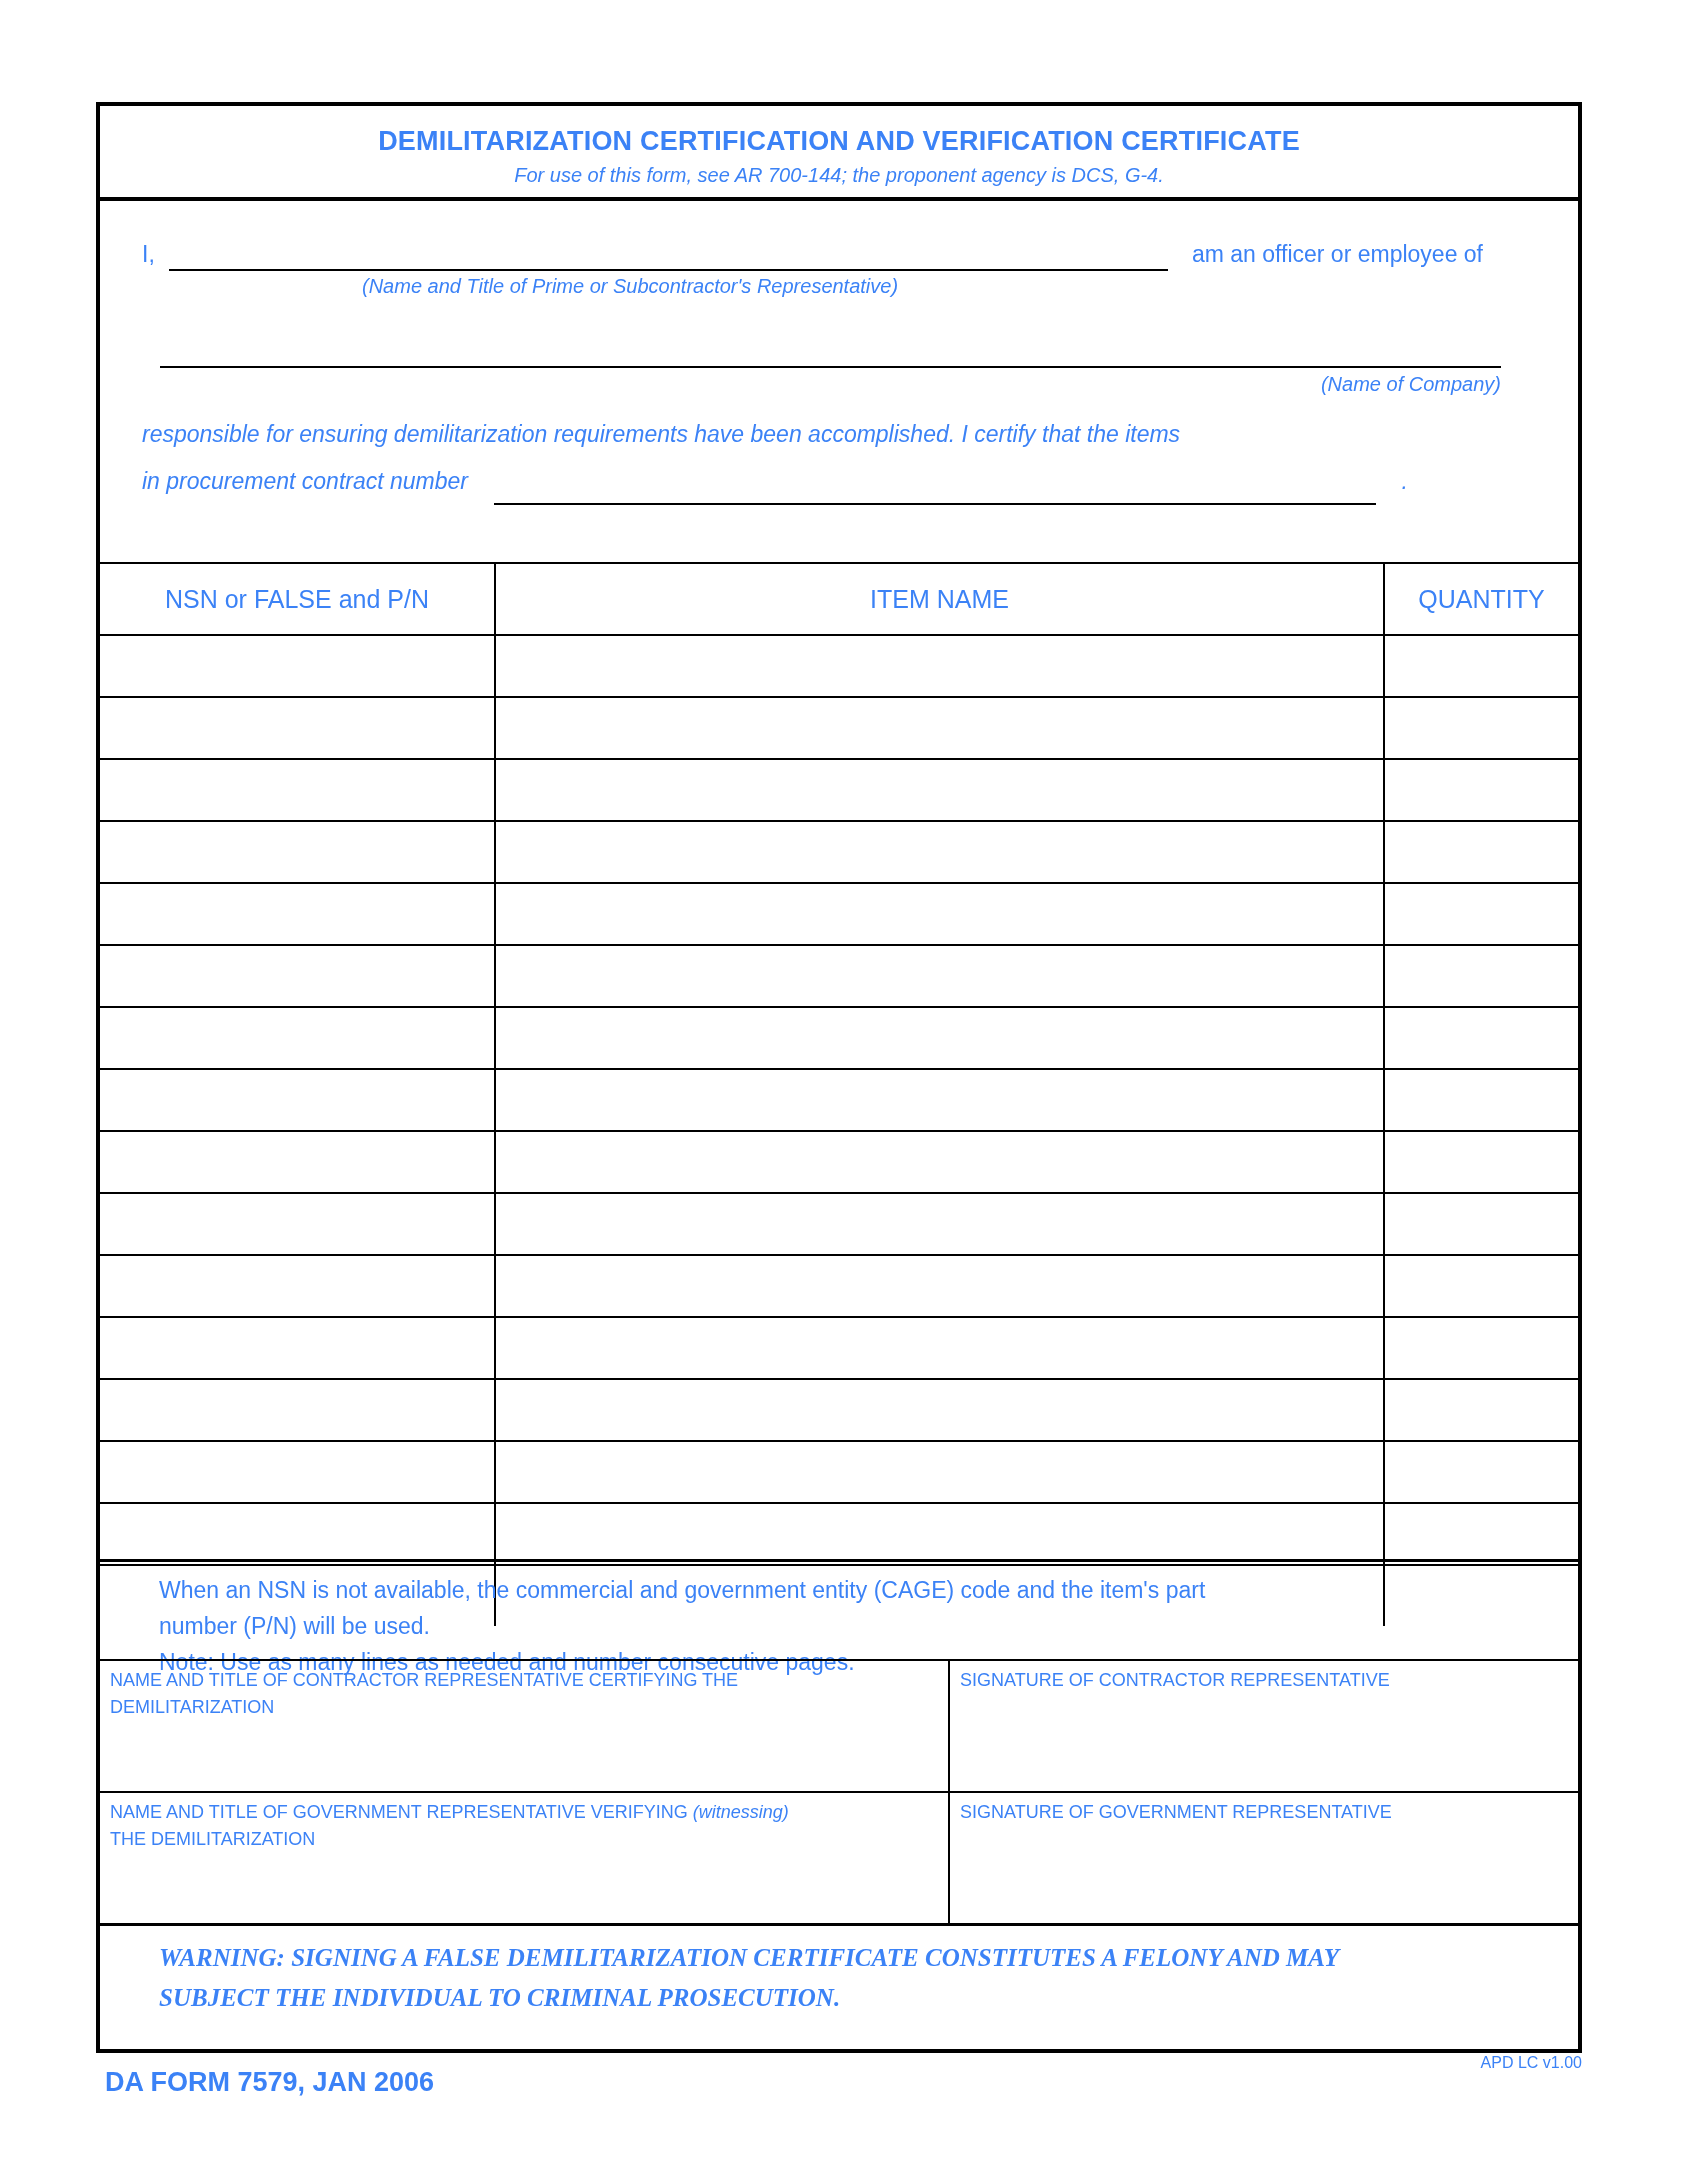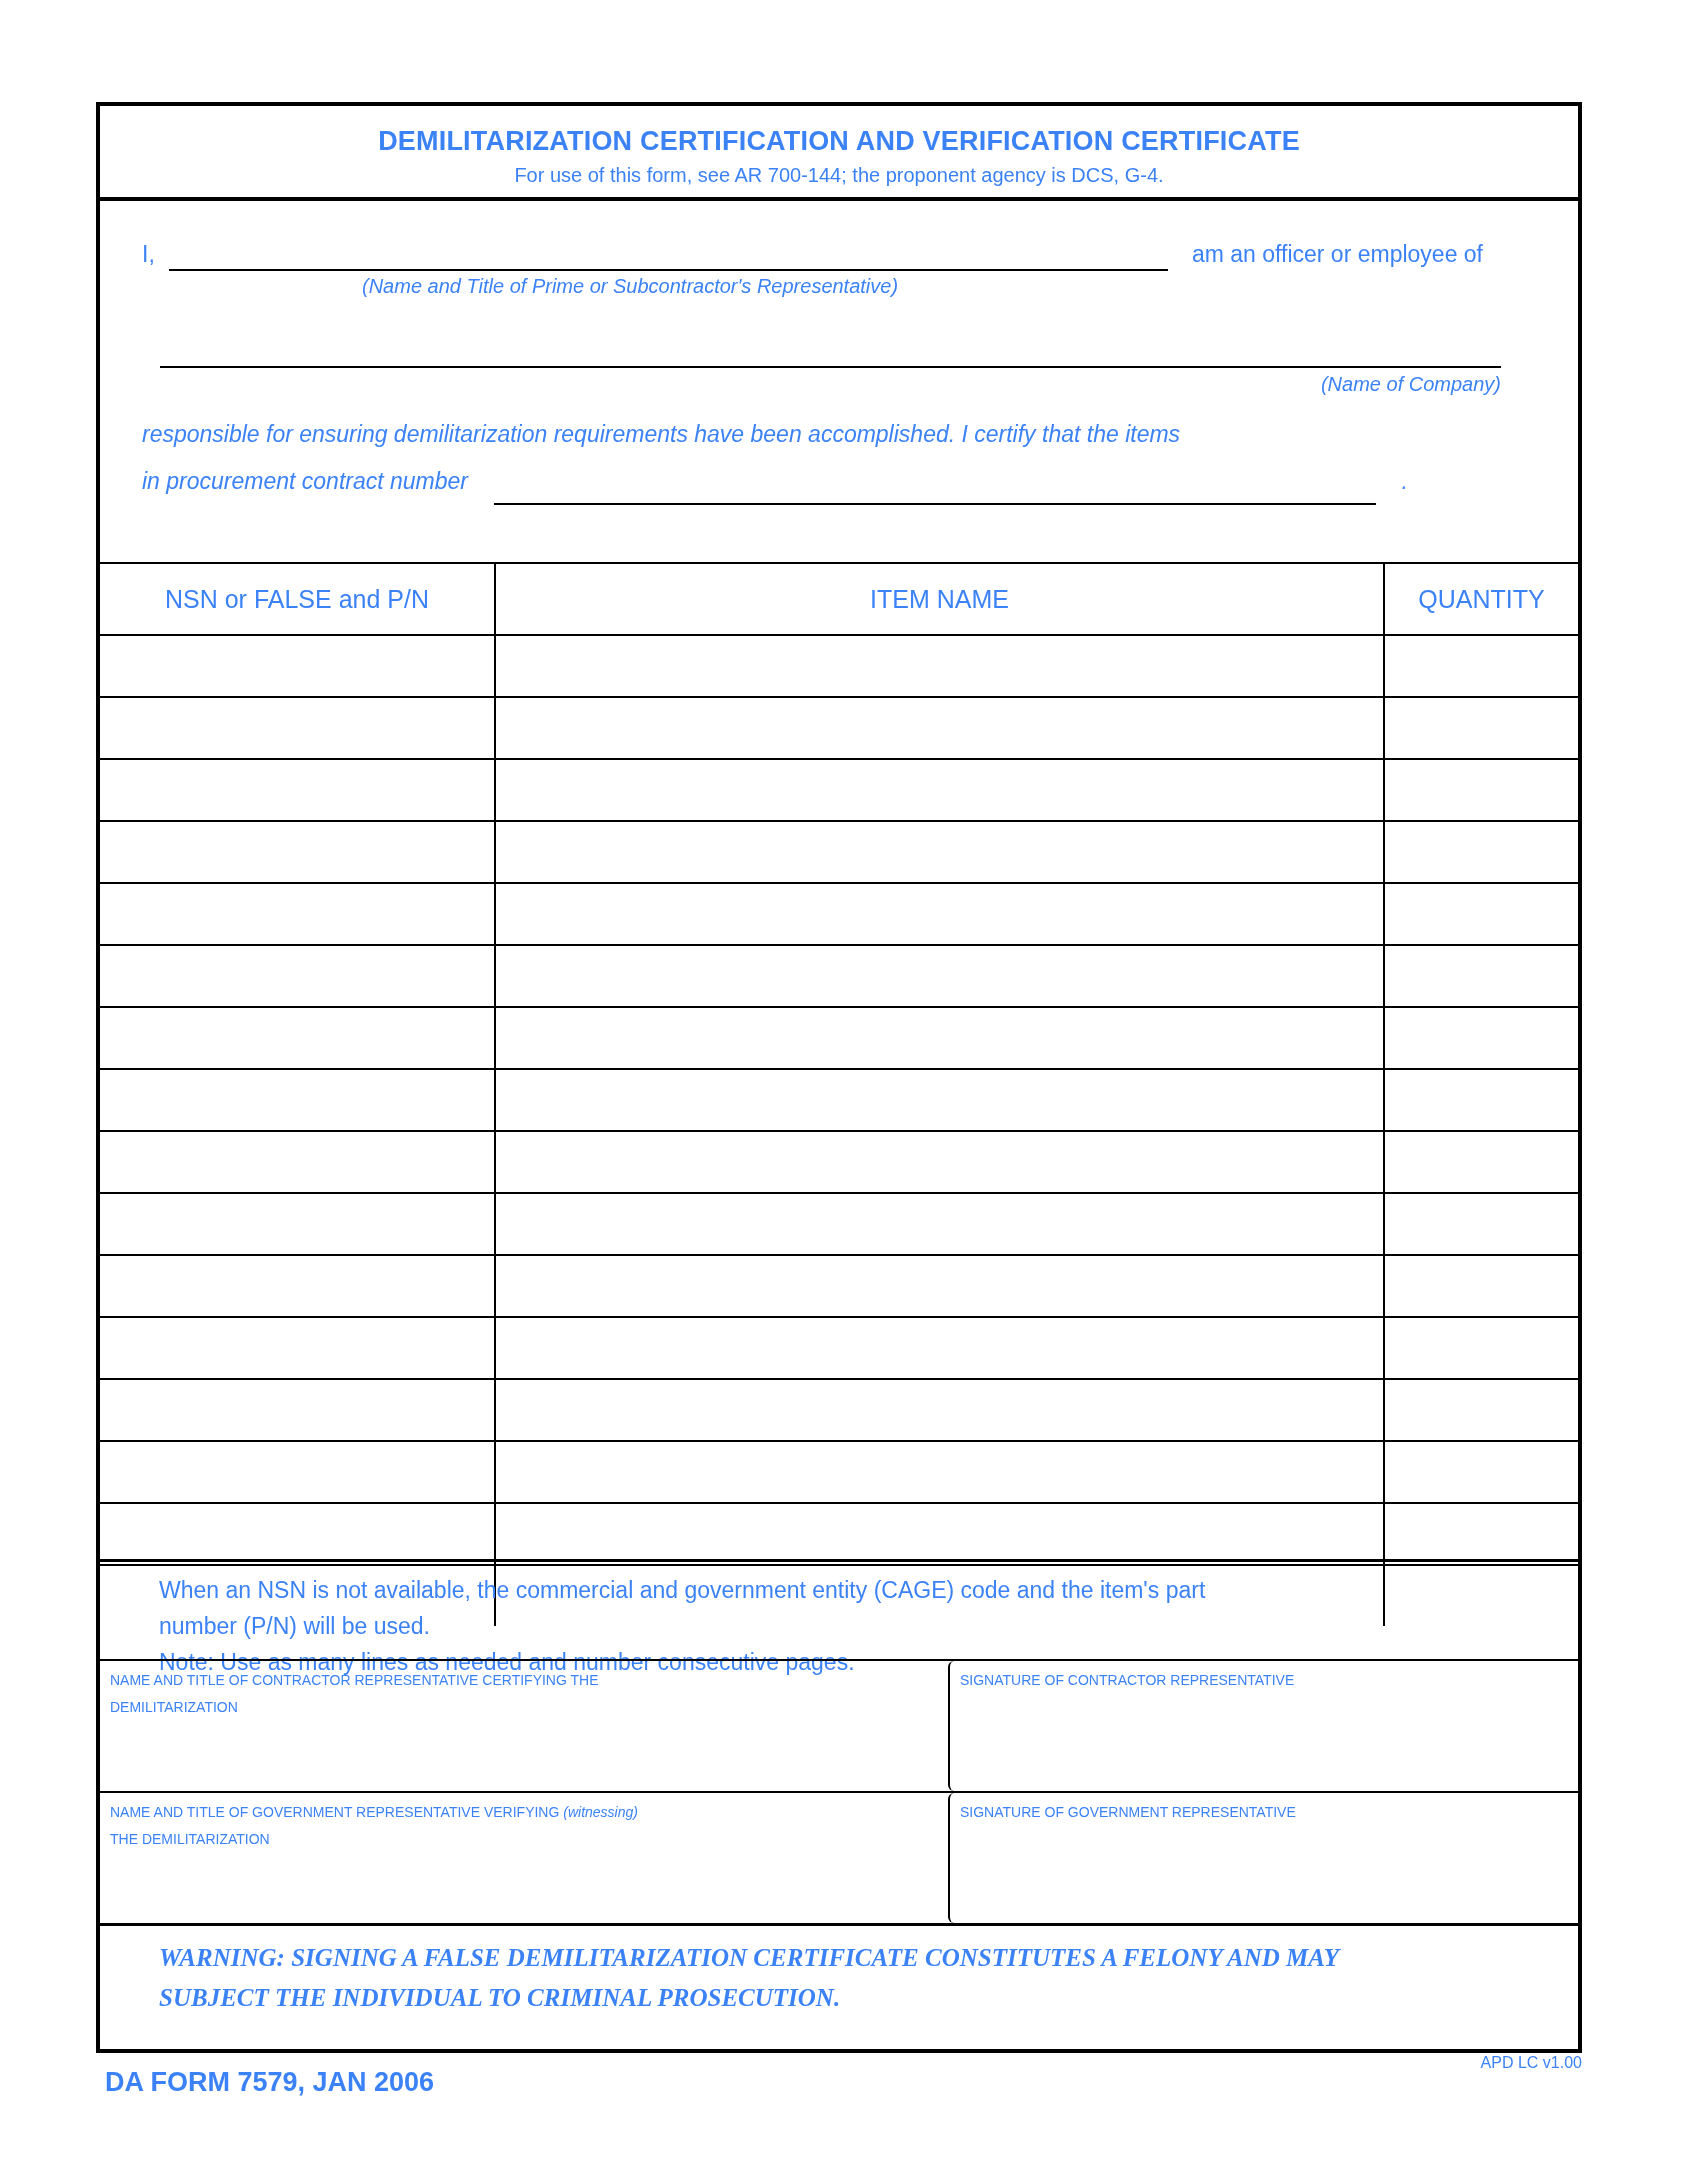--- a/index.html
+++ b/index.html
@@ -26,21 +26,21 @@
   .form-box > div { box-sizing: border-box; }
 
   
   .sec-header {
     height: 95px;
     border-bottom: 4px solid #000;
     text-align: center;
     padding-top: 20px;
   }
   .form-title { font-size: 27px; font-weight: bold; letter-spacing: 0.2px; }
-  .form-subtitle { font-size: 20px; margin-top: 7px; }
+  .form-subtitle { font-size: 20px; margin-top: 7px; font-style: italic; }
 
   
   .sec-intro { height: 361px; font-size: 23px; }
   .line-one { display: flex; align-items: stretch; margin: 36px 95px 0 42px; line-height: 34px; }
   .fill { flex: 1; border-bottom: 2px solid #000; }
   .line-one .fill { margin: 0 24px 0 14px; }
   .hint { font-style: italic; font-size: 20px; line-height: 26px; }
   .hint-name { margin: 2px 0 0 262px; }
   .company-line { height: 0; border-bottom: 2px solid #000; margin: 67px 77px 0 60px; }
   .hint-company { margin: 3px 77px 0 60px; text-align: right; }
@@ -59,21 +59,21 @@
   table.items td { height: 58px; border-bottom: 2px solid #000; }
   table.items tbody tr:last-child td { border-bottom: none; }
   table.items th:nth-child(1), table.items td:nth-child(1),
   table.items th:nth-child(2), table.items td:nth-child(2) { border-right: 2px solid #000; }
 
   
   .sec-note { height: 100px; border-top: 3px solid #000; font-size: 23px; line-height: 36px; padding: 10px 40px 0 59px; }
 
   
   .sig-row { height: 132px; border-top: 2px solid #000; display: flex; }
-  .sig-cell { box-sizing: border-box; padding: 6px 0 0 10px; font-size: 14px; line-height: 27px; border-radius: 6px; }
+  .sig-cell { box-sizing: border-box; padding: 6px 0 0 10px; font-size: 18px; line-height: 27px; }
   .sig-cell.name { width: 848px; }
   .sig-cell.sig { flex: 1; border-left: 2px solid #000; }
   .witnessing { font-style: italic; }
 
   
   .sec-warning {
     height: 70px; border-top: 3px solid #000;
     font-family: "Liberation Serif", serif; font-style: italic; font-weight: bold;
     font-size: 25px; line-height: 40px; padding: 12px 40px 0 59px;
   }

